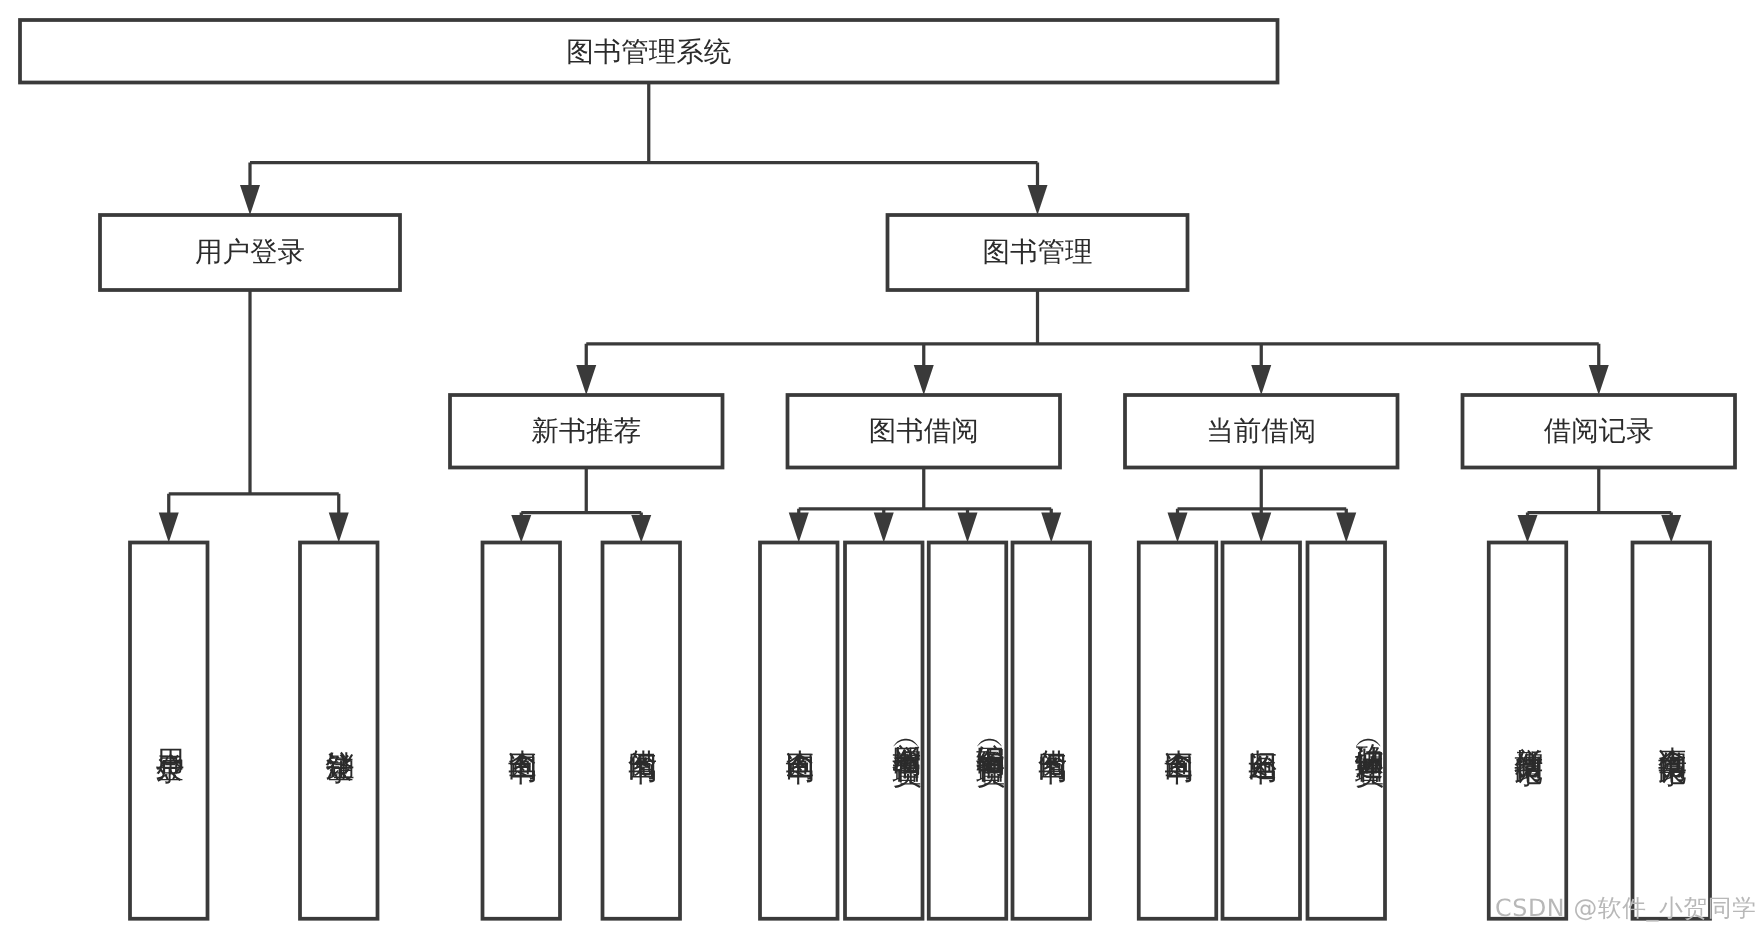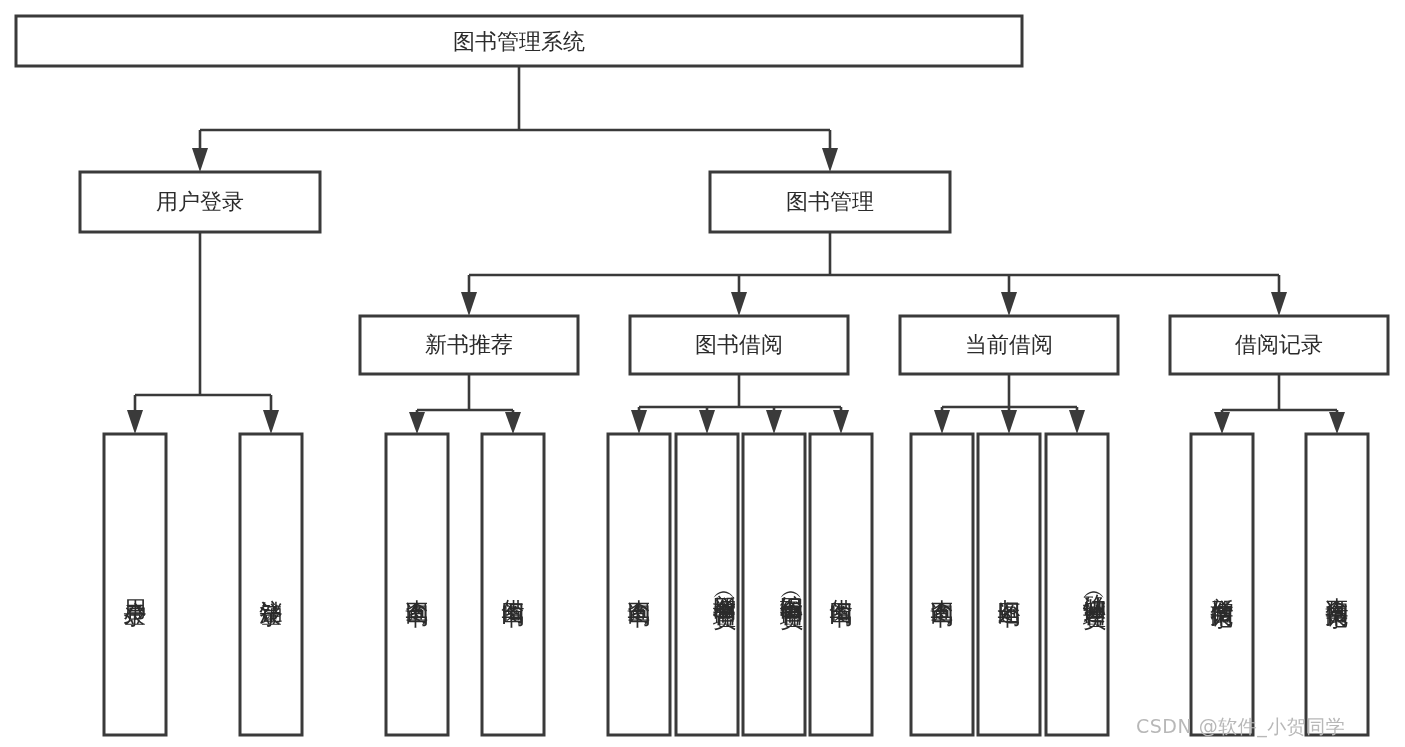--- a/index.html
+++ b/index.html
@@ -209,15 +209,15 @@
   <div class="node-label-v" style="left:743px; top:434px; width:62px; height:301px; align-items:flex-start;">编辑图书（管理员）</div>
   <div class="node-label-v" style="left:810px; top:434px; width:62px; height:301px;">借阅图书</div>
 
   <div class="node-label-v" style="left:911px; top:434px; width:62px; height:301px;">查询图书</div>
   <div class="node-label-v" style="left:978px; top:434px; width:62px; height:301px;">归还图书</div>
   <div class="node-label-v" style="left:1046px; top:434px; width:62px; height:301px; align-items:flex-start;">确认归还（管理员）</div>
 
   <div class="node-label-v" style="left:1191px; top:434px; width:62px; height:301px;">新增借阅记录</div>
   <div class="node-label-v" style="left:1306px; top:434px; width:62px; height:301px;">查询借阅记录</div>
 
-  <div class="watermark" style="left:1136px; top:714px;">CSDN @软件_小贺同学</div>
+  <div class="watermark" style="left:1196px; top:714px;">CSDN @软件_小贺同学</div>
 
 </div>
 
 </body></html>

